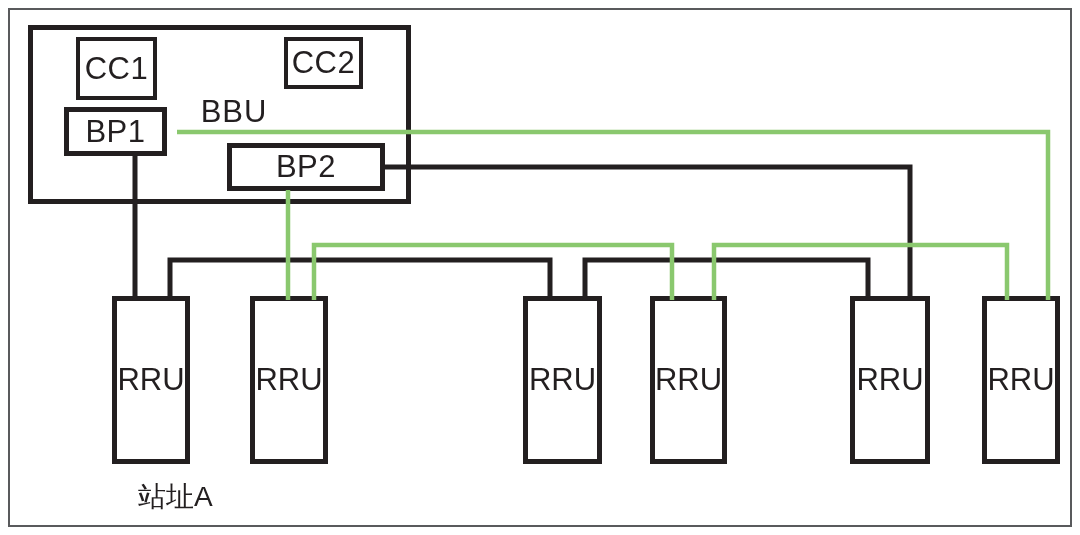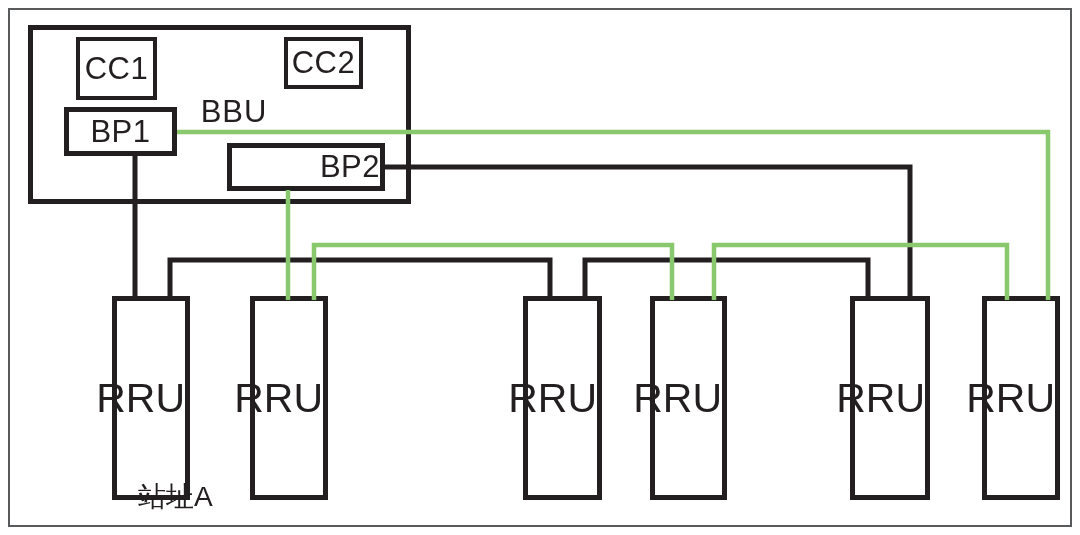--- a/index.html
+++ b/index.html
@@ -18,27 +18,27 @@
   .outer-frame{
     position:absolute;left:8px;top:8px;width:1064px;height:519px;
     border:2px solid var(--frame);box-sizing:border-box;background:transparent;
   }
   .box{position:absolute;box-sizing:border-box;border:5px solid var(--wire-black);
        background:#fff;display:flex;align-items:center;justify-content:center;}
   .bbu-box{left:28px;top:25px;width:383px;height:179px;background:transparent;}
   .board{font-size:31px;letter-spacing:0.5px;}
   .cc1{left:76px;top:37px;width:81px;height:63px;border-width:4px;}
   .cc2{left:284px;top:37px;width:79px;height:52px;border-width:4px;}
-  .bp1{left:64px;top:107px;width:113px;height:49px;}
-  .bp2{left:227px;top:143px;width:158px;height:48px;justify-content:flex-end;}
+  .bp1{left:64px;top:107px;width:103px;height:49px;}
+  .bp2{left:227px;top:143px;width:158px;height:48px;}
   .bbu-title{
     position:absolute;left:192px;top:96px;width:84px;height:32px;
     font-size:31px;text-align:center;line-height:32px;letter-spacing:1px;
   }
-  .rru{top:296px;width:78px;height:204px;font-size:41px;justify-content:flex-end;}
+  .rru{top:296px;width:78px;height:168px;font-size:31px;}
   .site-label{
     position:absolute;top:481px;width:160px;height:32px;
     font-size:28px;line-height:32px;
   }
   #wires{position:absolute;left:0;top:0;width:1080px;height:535px;pointer-events:none;}
 </style>
 </head>
 <body>
 
 <div id="stage">

